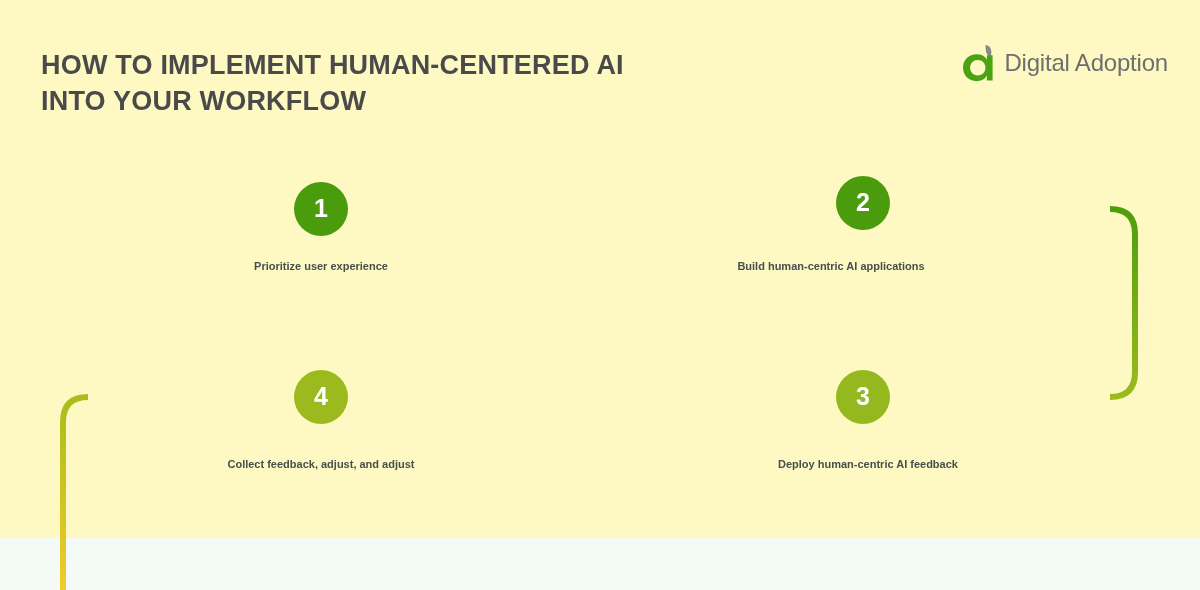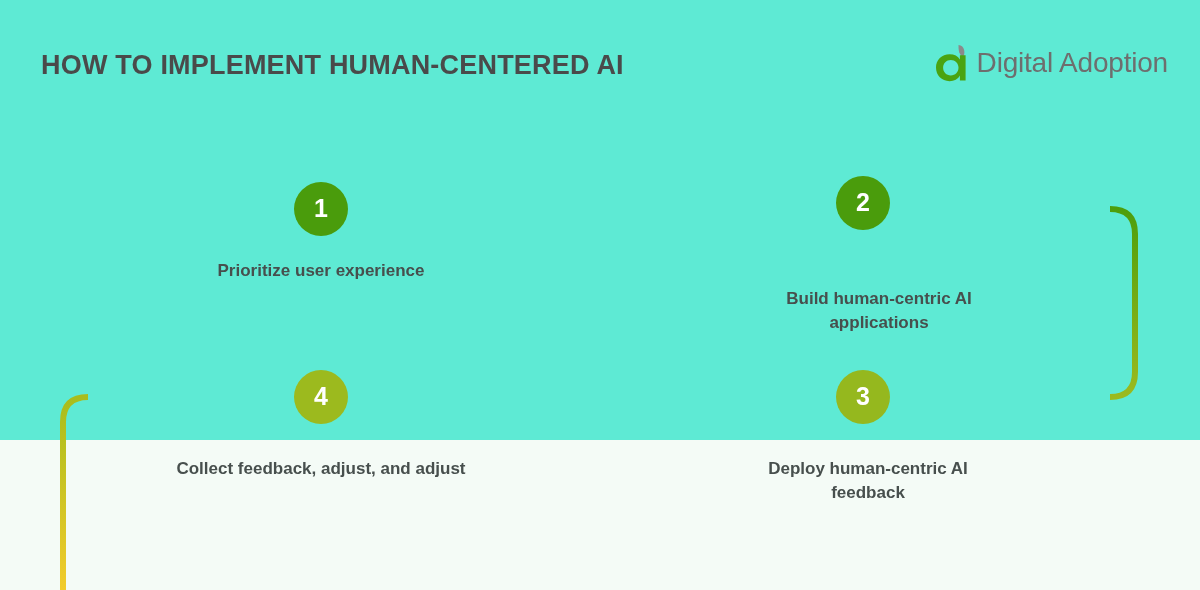--- a/index.html
+++ b/index.html
@@ -9,22 +9,22 @@
   body {
     width: 1200px;
     height: 590px;
     background: #f4fbf6;
     font-family: "Liberation Sans", sans-serif;
     overflow: hidden;
   }
   #infographic {
     position: relative;
     width: 1200px;
-    height: 440px;
-    background: #5eead4;
+    height: 538px;
+    background: #fef9c3;
   }
 
   
   #title {
     position: absolute;
     left: 41px;
     top: 48px;
     width: 700px;
     font-size: 27px;
     font-weight: bold;
@@ -43,21 +43,21 @@
     align-items: center;
     gap: 7px;
   }
   #logo .mark {
     position: relative;
     width: 36px;
     height: 38px;
   }
   #logo .mark svg { display: block; }
   #logo .wordmark {
-    font-size: 28px;
+    font-size: 24px;
     color: #6e6e6e;
     letter-spacing: -0.2px;
     white-space: nowrap;
   }
 
   
   #track {
     position: absolute;
     left: 0;
     top: 0;
@@ -78,33 +78,34 @@
     color: #ffffff;
     font-size: 25px;
     font-weight: bold;
     line-height: 1;
   }
   .node span { transform: translateY(-1px); }
 
   .caption {
     position: absolute;
     text-align: center;
-    font-size: 17px;
+    font-size: 11px;
     font-weight: bold;
     line-height: 1.42;
     color: #474f4d;
   }
 </style>
 </head>
 <body>
 
 <div id="infographic">
 
   <div id="title">
     <span class="line">HOW TO IMPLEMENT HUMAN-CENTERED AI</span>
+    <span class="line">INTO YOUR WORKFLOW</span>
   </div>
 
   <div id="logo">
     <span class="mark">
       <svg width="36" height="38" viewBox="0 0 36 38">
         <path d="M24.5 1 C27.6 1.4 29.6 3.2 30.2 6.2 C30.8 9.3 30.1 12.0 28.2 14.3 C27.4 12.2 26.4 10.3 25.2 8.6 C24.6 6.0 24.4 3.5 24.5 1 Z" fill="#8a8a8a"></path>
         <path d="M15.6 10.2 C20.2 10.2 24.0 12.0 25.9 15.4 L25.9 11.2 L31.6 11.2 L31.6 36.4 L25.9 36.4 L25.9 31.6 C24.0 35.2 20.2 37.2 15.5 37.2 C7.6 37.2 2.0 31.4 2.0 23.6 C2.0 15.9 7.7 10.2 15.6 10.2 Z M16.8 16.0 C12.4 16.0 9.1 19.3 9.1 23.7 C9.1 28.1 12.4 31.4 16.8 31.4 C21.2 31.4 24.5 28.1 24.5 23.7 C24.5 19.3 21.2 16.0 16.8 16.0 Z" fill="#4aa311"></path>
       </svg>
     </span>
     <span class="wordmark">Digital Adoption</span>
@@ -138,21 +139,21 @@
   </svg>
 
   <div class="node" style="left:294px; top:182px; background:#4a9c0c;">
     <span>1</span>
   </div>
   <div class="caption" style="left:151px; top:259px; width:340px;">Prioritize user experience</div>
 
   <div class="node" style="left:836px; top:176px; background:#4a9c0c;">
     <span>2</span>
   </div>
-  <div class="caption" style="left:758px; top:259px; width:242px;margin-top:28px;">Build human-centric AI applications</div>
+  <div class="caption" style="left:710px; top:259px; width:242px;">Build human-centric AI applications</div>
 
   <div class="node" style="left:836px; top:370px; background:#95b81e;">
     <span>3</span>
   </div>
   <div class="caption" style="left:738px; top:457px; width:260px;">Deploy human-centric AI feedback</div>
 
   <div class="node" style="left:294px; top:370px; background:#9cba1e;">
     <span>4</span>
   </div>
   <div class="caption" style="left:121px; top:457px; width:400px;">Collect feedback, adjust, and adjust</div>

